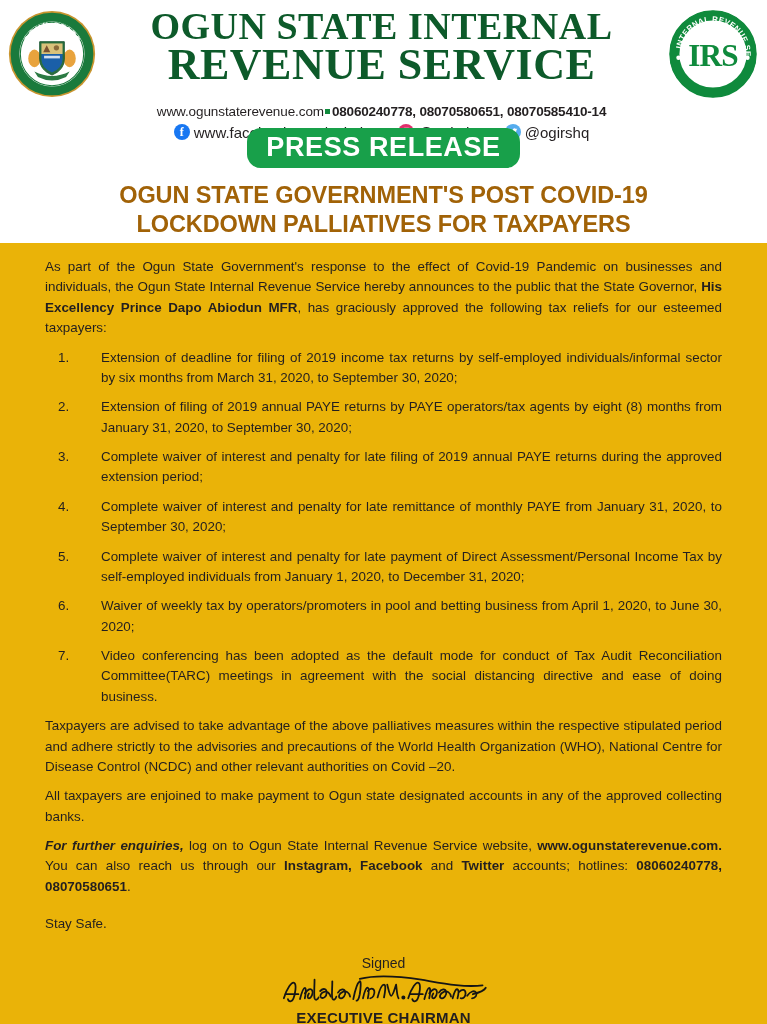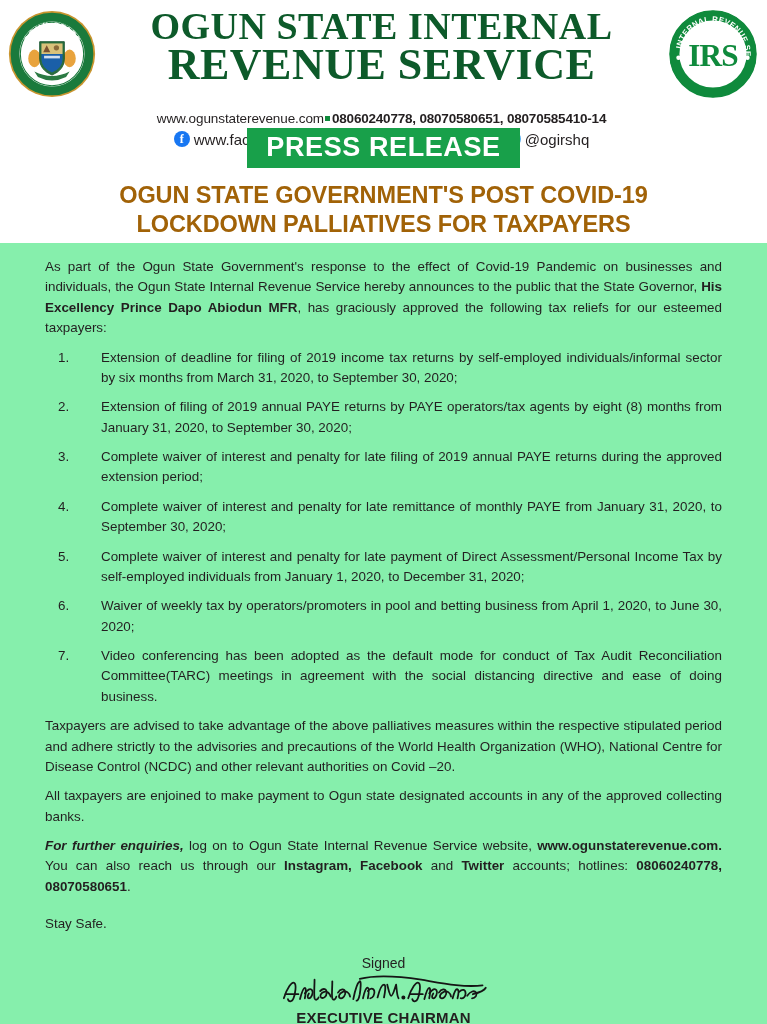--- a/index.html
+++ b/index.html
@@ -70,21 +70,21 @@
     font-weight: bold;
     color: #0d5a2a;
     font-size: 38px;
     line-height: 0.95;
     letter-spacing: 0.5px;
     white-space: nowrap;
   }
   .org-title .line2 { font-size: 44px; display: block; }
 
   .contact-line {
-    margin-top: 25px;
+    margin-top: 18px;
     font-size: 13.5px;
     color: #231f20;
     white-space: nowrap;
     letter-spacing: -0.1px;
   }
   .contact-line .site { font-weight: normal; }
   .contact-line .dot {
     display: inline-block;
     width: 5px; height: 5px;
     background: #0f8a3c;
@@ -122,36 +122,37 @@
   .banner-wrap { text-align: center; margin-top: 12px; }
   .banner {
     display: inline-block;
     background: #18A04A;
     color: #ffffff;
     font-weight: bold;
     font-size: 27px;
     letter-spacing: 0.6px;
     padding: 5px 19px 7px 19px;
     line-height: 1.05;
+    border-radius: 14px;
   }
 
   .headline {
     text-align: center;
     color: #a16207;
     font-weight: bold;
     font-size: 23.5px;
     line-height: 1.2;
     margin-top: 13px;
     letter-spacing: -0.1px;
     padding: 0 42px;
   }
 
   
   .body-yellow {
-    background: #86efac;
+    background: #eab308;
     padding: 14px 45px 0 45px;
     height: 781px;
     color: #231f20;
   }
 
   .para {
     font-size: 13.4px;
     line-height: 1.52;
     text-align: justify;
     margin-bottom: 9px;

